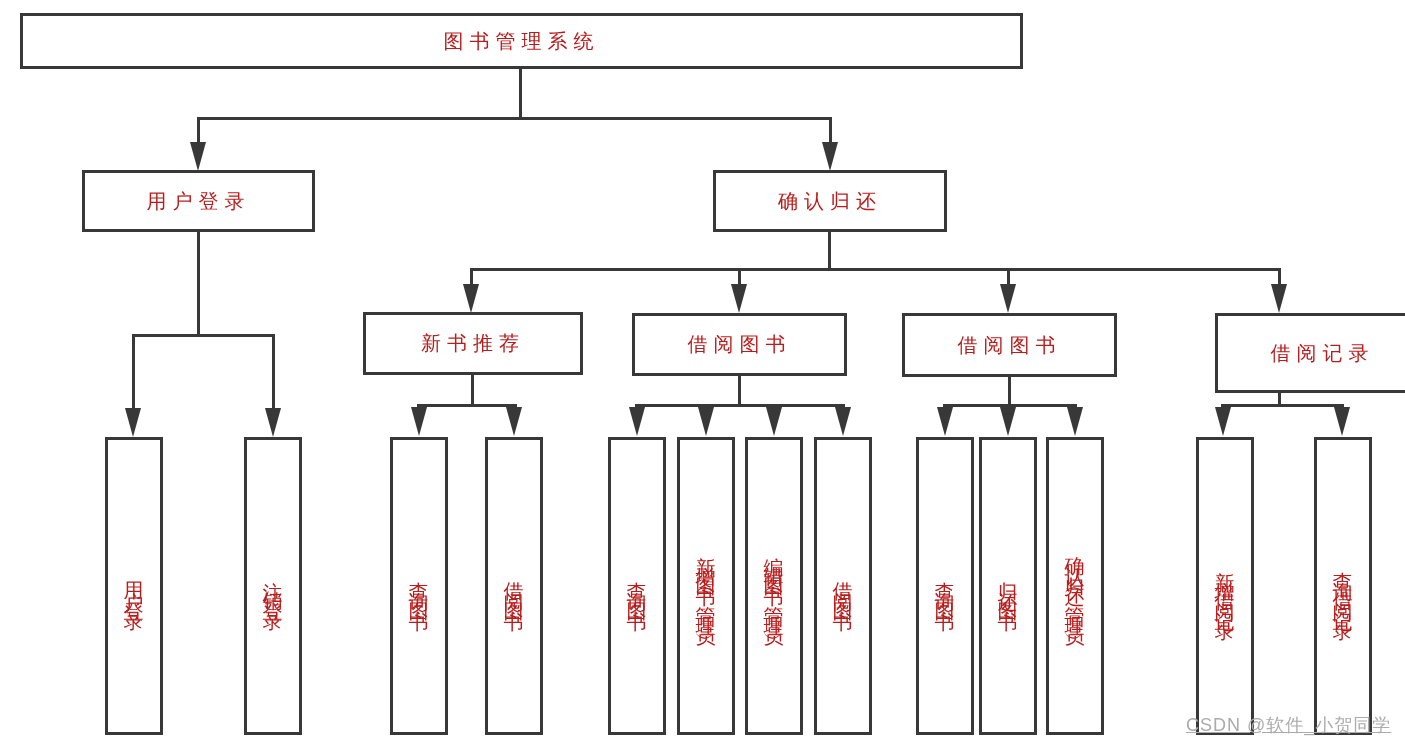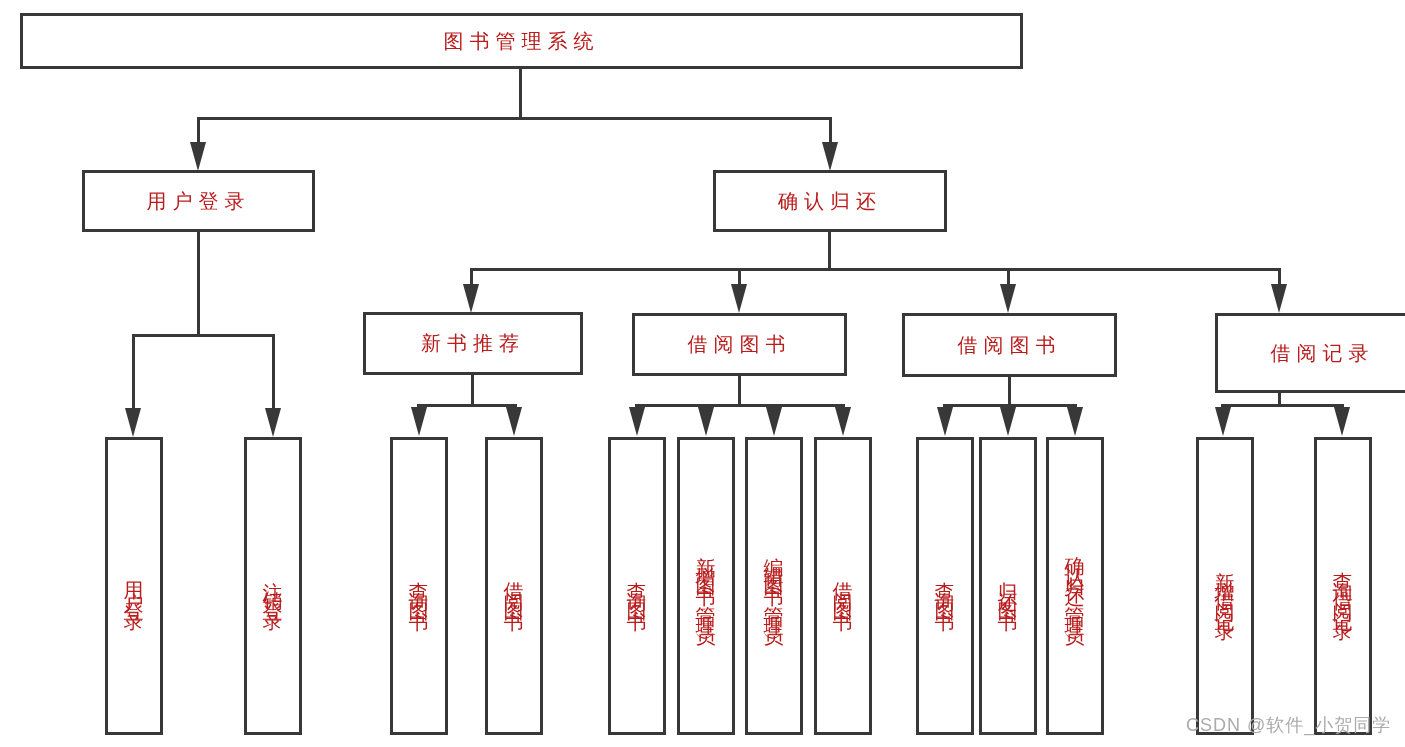--- a/index.html
+++ b/index.html
@@ -50,20 +50,21 @@
   }
   .watermark {
     position: absolute;
     left: 1186px;
     top: 713px;
     font-size: 18px;
     letter-spacing: 1px;
     color: #ababab;
     z-index: 5;
     white-space: nowrap;
+    text-decoration: underline;
   }
 </style>
 </head>
 <body>
 
 <div class="canvas">
 
   <div class="box h" style="left:20px;top:13px;width:1003px;height:56px">
     <span>图书管理系统</span>
   </div>

